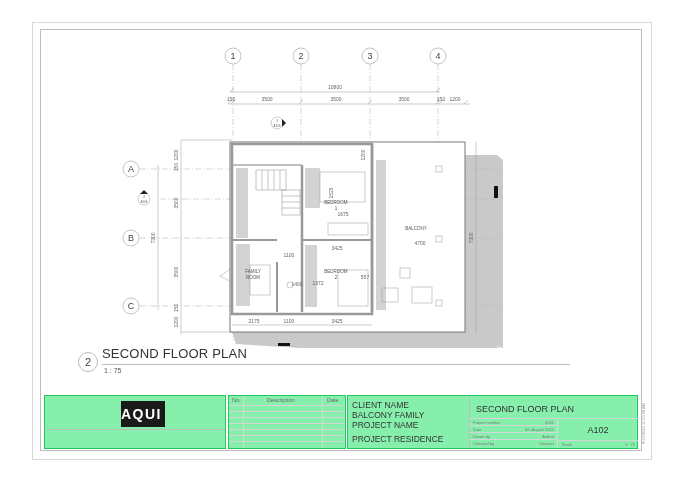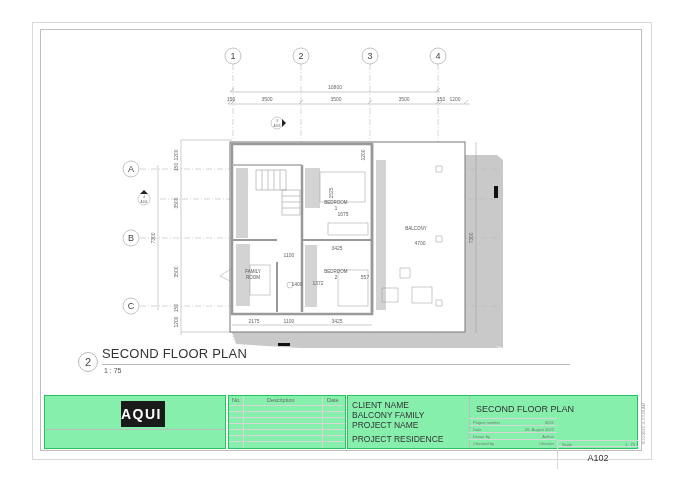--- a/index.html
+++ b/index.html
@@ -23,21 +23,21 @@
   .rev-row{position:absolute;left:0;width:116px;border-top:1px solid #d6d6d6;}
   .rev-col{position:absolute;top:0;height:52px;border-left:1px solid #d6d6d6;}
   .client-box{left:305px;top:2px;width:289px;height:52px;}
   .client-text{position:absolute;left:4px;font-size:8.5px;color:#333;line-height:10px;}
   .info-split{position:absolute;left:121px;top:0;height:52px;border-left:1px solid #bcbcbc;}
   .sheet-title{position:absolute;left:128px;top:8px;font-size:9px;color:#333;}
   .info-grid{position:absolute;left:121px;top:22px;width:168px;height:30px;}
   .info-row{position:absolute;left:0;width:88px;height:7px;border-top:1px solid #d6d6d6;font-size:4px;color:#777;}
   .info-row .k{position:absolute;left:4px;top:1px;}
   .info-row .v{position:absolute;right:3px;top:1px;}
-  .sheet-no{position:absolute;left:88px;top:0;width:80px;height:22px;border-left:1px solid #d6d6d6;border-top:1px solid #d6d6d6;font-size:9px;text-align:center;line-height:22px;color:#333;margin-top:28px;}
+  .sheet-no{position:absolute;left:88px;top:0;width:80px;height:22px;border-left:1px solid #d6d6d6;border-top:1px solid #d6d6d6;font-size:9px;text-align:center;line-height:22px;color:#333;}
   .scale-row{position:absolute;left:88px;top:22px;width:80px;height:7px;border-left:1px solid #d6d6d6;border-top:1px solid #d6d6d6;font-size:4px;color:#777;}
   .scale-row .k{position:absolute;left:4px;top:1px;}
   .scale-row .v{position:absolute;right:3px;top:1px;}
   .side-stamp{position:absolute;left:641px;top:398px;width:8px;height:50px;font-size:4px;color:#999;writing-mode:vertical-rl;transform:rotate(180deg);text-align:center;}
   svg text{font-family:"Liberation Sans",sans-serif;}
 </style>
 </head>
 <body>
 
 <div class="sheet"></div>

